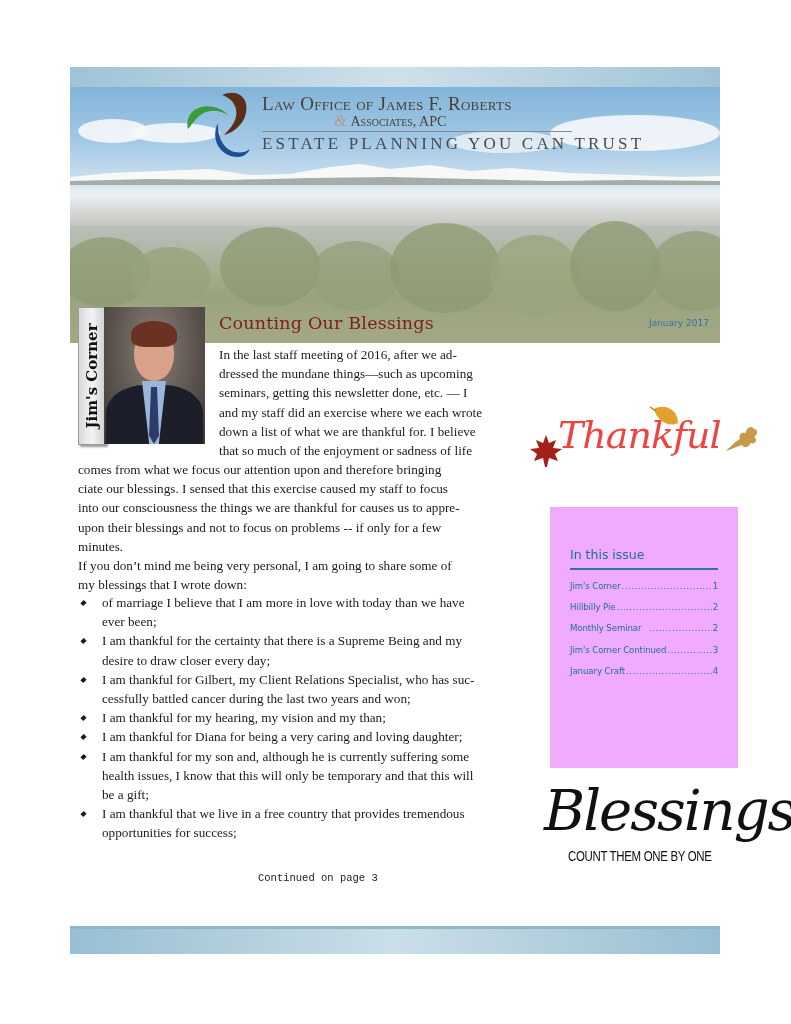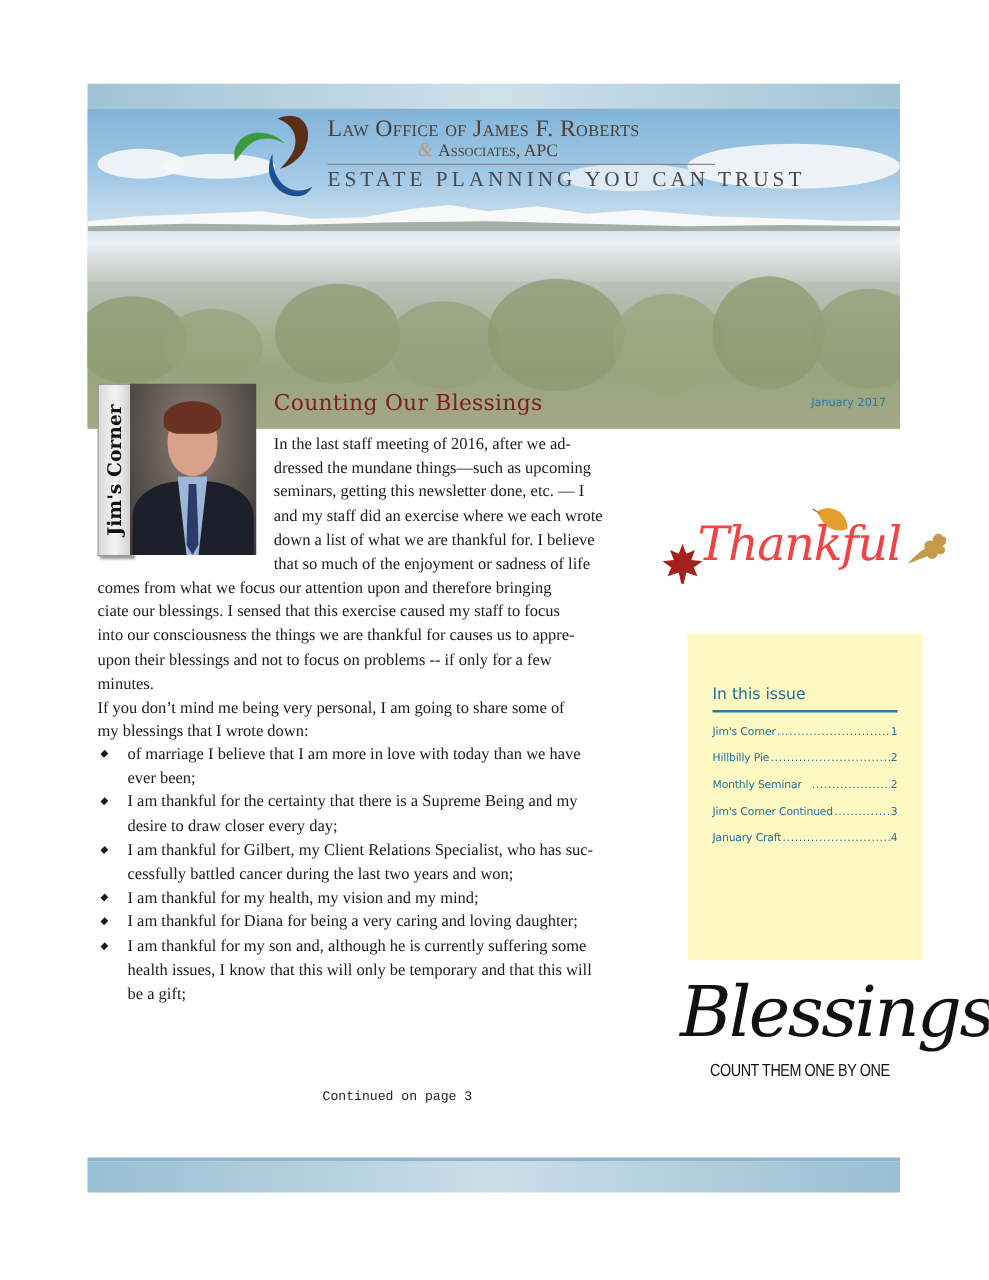--- a/index.html
+++ b/index.html
@@ -48,21 +48,21 @@
   .bullets li { position:relative; padding-left:24px; }
   .bullets li .line { display:block; white-space:nowrap; }
   .bullet-dot { position:absolute; left:3px; top:7px; width:5px; height:6px; background:#1a1a1a; transform:rotate(45deg) scale(.8); }
   .continued { position:absolute; left:258px; top:872px; font-family:Liberation Mono, monospace; font-size:10.5px; color:#222; white-space:nowrap; }
 
   
   .thankful { position:absolute; left:528px; top:405px; width:235px; height:70px; }
   .thankful-word { position:absolute; left:30px; top:8px; font-family:"DejaVu Serif", serif; font-style:italic; font-size:38px; color:#ef4444; letter-spacing:-1px; white-space:nowrap; }
 
   
-  .sidebar { position:absolute; left:550px; top:507px; width:188px; height:261px; background:#fef9c3; }
+  .sidebar { position:absolute; left:550px; top:507px; width:188px; height:261px; background:#f0abfc; }
   .sidebar-title { position:absolute; left:20px; top:40px; font-family:"DejaVu Sans", sans-serif; font-size:12.5px; color:#1d6f9e; white-space:nowrap; }
   .sidebar-rule { position:absolute; left:20px; top:61px; width:148px; height:2px; background:#2a78a8; }
   .toc { position:absolute; left:20px; top:74px; width:148px; margin:0; padding:0; list-style:none; }
   .toc li { display:flex; align-items:baseline; height:21.2px; font-family:"DejaVu Sans", sans-serif; font-size:8.6px; color:#1d6f9e; letter-spacing:-0.1px; }
   .toc .label { white-space:nowrap; }
   .toc .dots { flex:1; overflow:hidden; white-space:nowrap; margin:0 1px; }
   .toc .dots::before { content:"........................................................................"; letter-spacing:0.5px; }
   .toc .page { white-space:nowrap; }
 
   
@@ -158,31 +158,36 @@
     <span class="line">I am thankful for the certainty that there is a Supreme Being and my</span>
     <span class="line">desire to draw closer every day;</span>
   </li>
   <li>
     <span class="bullet-dot"></span>
     <span class="line">I am thankful for Gilbert, my Client Relations Specialist, who has suc-</span>
     <span class="line">cessfully battled cancer during the last two years and won;</span>
   </li>
   <li>
     <span class="bullet-dot"></span>
-    <span class="line">I am thankful for my health, my vision and my mind;</span>
+    <span class="line">I am thankful for my hearing, my vision and my than;</span>
   </li>
   <li>
     <span class="bullet-dot"></span>
     <span class="line">I am thankful for Diana for being a very caring and loving daughter;</span>
   </li>
   <li>
     <span class="bullet-dot"></span>
     <span class="line">I am thankful for my son and, although he is currently suffering some</span>
     <span class="line">health issues, I know that this will only be temporary and that this will</span>
     <span class="line">be a gift;</span>
+  </li>
+  <li>
+    <span class="bullet-dot"></span>
+    <span class="line">I am thankful that we live in a free country that provides tremendous</span>
+    <span class="line">opportunities for success;</span>
   </li>
 </ul>
 
 <div class="continued">Continued on page 3</div>
 
 <div class="thankful">
   <svg style="position:absolute;left:0;top:28px;" width="36" height="36" viewBox="0 0 36 36">
     <path d="M18 2 L21 10 L28 7 L25 15 L34 16 L27 21 L30 28 L21 25 L19 34 L17 34 L15 25 L6 28 L9 21 L2 16 L11 15 L8 7 L15 10 Z" fill="#a3211a"></path>
   </svg>
   <svg style="position:absolute;left:122px;top:0px;" width="32" height="26" viewBox="0 0 32 26">

